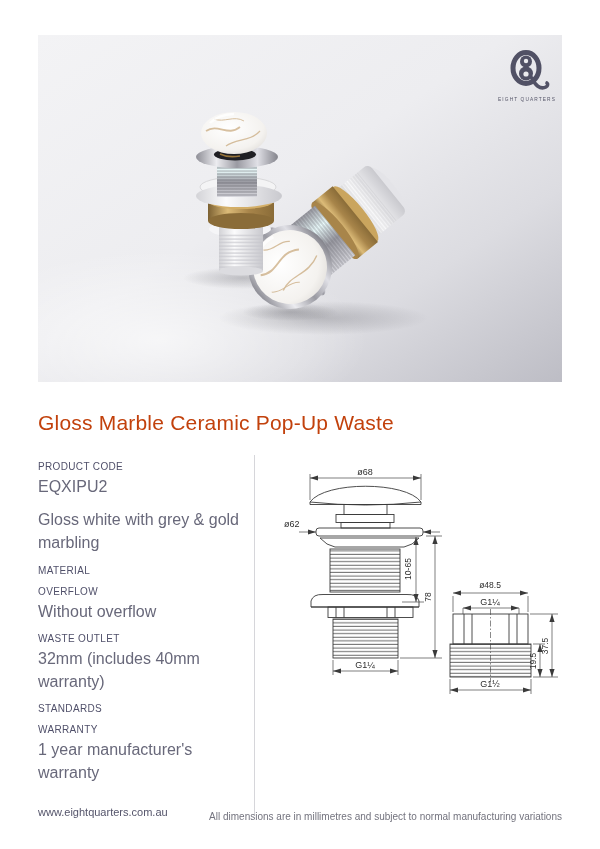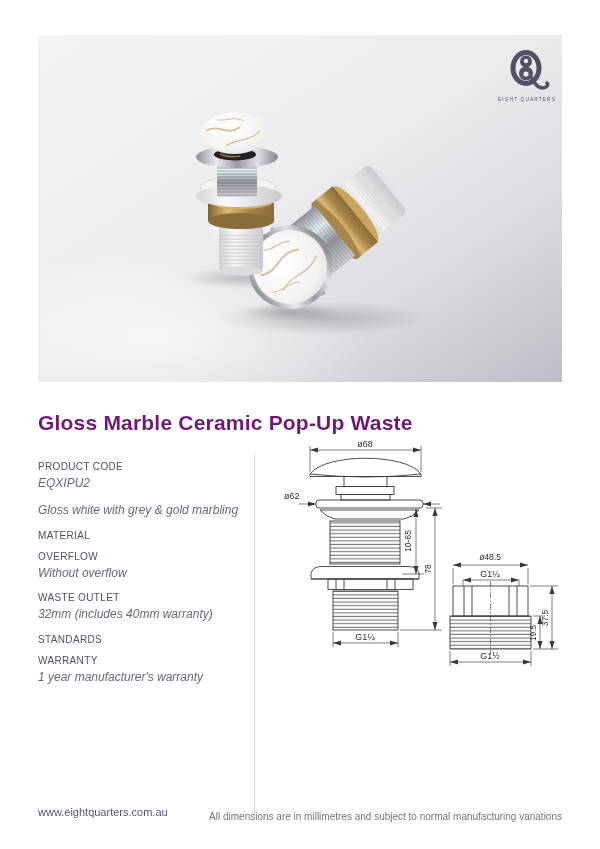--- a/index.html
+++ b/index.html
@@ -2,29 +2,29 @@
 <html><head>
 <meta charset="utf-8">
 <style>
   html,body{margin:0;padding:0;}
   body{
     width:600px;height:849px;position:relative;background:#ffffff;
     font-family:"Liberation Sans",sans-serif;overflow:hidden;
   }
   .photo-wrap{position:absolute;left:38px;top:35px;width:524px;height:347px;}
   .page-title{
-    position:absolute;left:38px;top:411px;font-size:21px;color:#701a75;
-    letter-spacing:.2px;font-weight:700;
+    position:absolute;left:38px;top:411px;font-size:21px;color:#c2410c;
+    letter-spacing:.2px;font-weight:400;
   }
   .specs{position:absolute;left:38px;top:461px;width:206px;}
   .spec{margin-bottom:10px;}
   .spec-label{font-size:10px;color:#50506a;letter-spacing:.35px;margin-bottom:3px;}
-  .spec-value{font-size:12px;color:#68687a;line-height:1.45;font-style:italic;}
+  .spec-value{font-size:16px;color:#68687a;line-height:1.45;}
   .divider{position:absolute;left:254px;top:455px;width:1px;height:361px;background:#d6d6da;}
-  .drawing-wrap{position:absolute;left:283px;top:428px;width:312px;height:246px;}
+  .drawing-wrap{position:absolute;left:283px;top:456px;width:312px;height:246px;}
   .footer-web{position:absolute;left:38px;top:806px;font-size:11px;color:#54546a;}
   .footer-disc{position:absolute;right:38px;top:811px;font-size:10px;color:#73737e;margin-left:22px;}
   svg text{font-family:"Liberation Sans",sans-serif;}
   .dim{fill:#2e2e2e;font-size:9px;}
   .dimr{fill:#2e2e2e;font-size:8.5px;}
 </style>
 </head>
 <body>
 
 <div class="photo-wrap">

